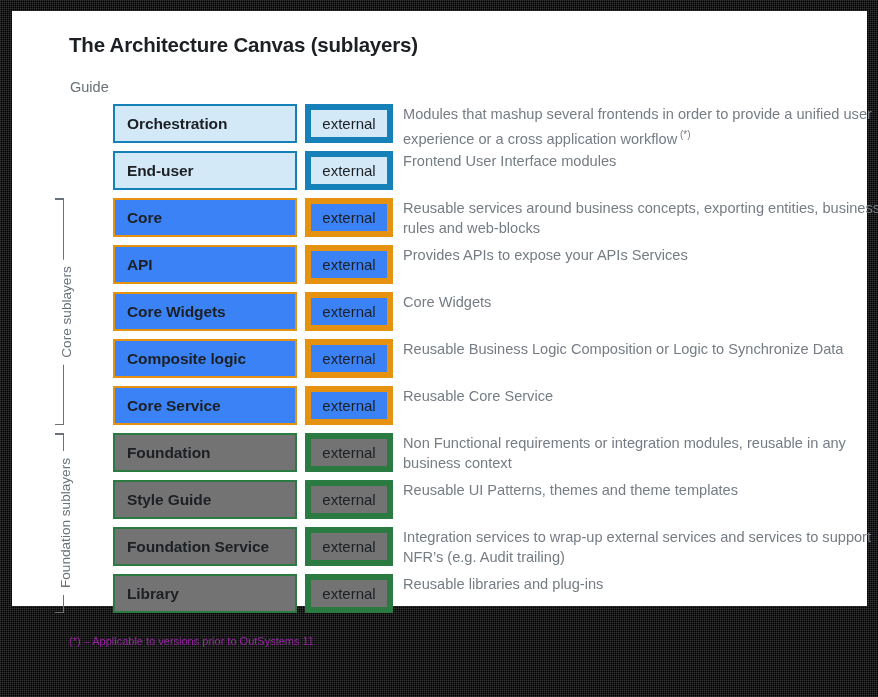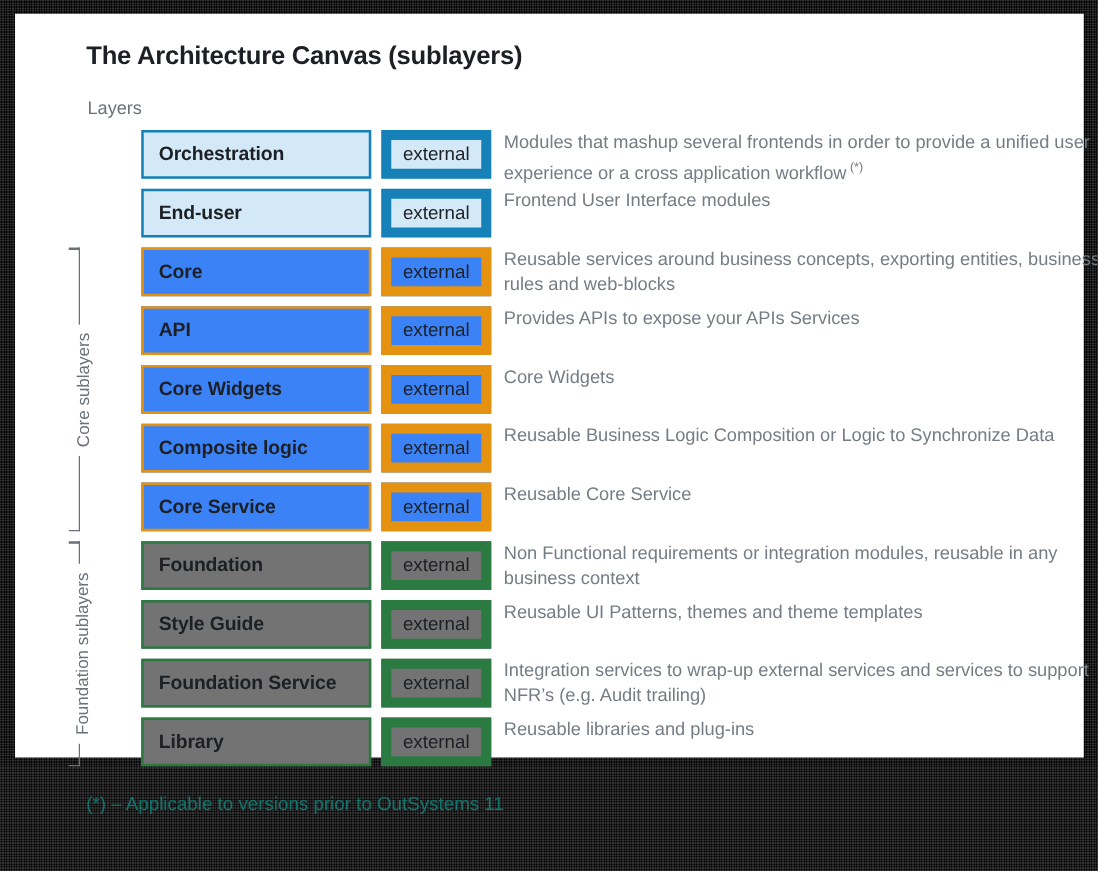--- a/index.html
+++ b/index.html
@@ -63,21 +63,21 @@
     font-size: 15.5px;
     font-weight: bold;
     color: #1c2024;
     letter-spacing: -0.1px;
     white-space: nowrap;
   }
   .ext-box {
     position: absolute;
     left: 250px; top: 0;
     width: 88px; height: 39px;
-    border: 8px solid #ec4899;
+    border: 6px solid #ec4899;
     display: flex; align-items: center; justify-content: center;
     font-size: 15px;
     color: #1c2024;
     white-space: nowrap;
   }
   .desc {
     position: absolute;
     left: 348px; top: 1px;
     width: 500px;
     font-size: 14.6px;
@@ -90,22 +90,22 @@
   }
 
   
   .t-blue  .layer-box, .t-blue  .ext-box { background: #d4e9f7; border-color: #1581b8; }
   .t-orange .layer-box, .t-orange .ext-box { background: #3b82f6; border-color: #e4920f; }
   .t-green .layer-box, .t-green .ext-box { background: #737373; border-color: #2b7a42; }
 
   .footnote {
     position: absolute;
     left: 57px; top: 624px;
-    font-size: 15px;
-    color: #0f766e;
+    font-size: 11px;
+    color: #a21caf;
     white-space: nowrap;
   }
 
   
   .bracket {
     position: absolute;
     width: 44px;
   }
   .bracket .bline {
     position: absolute;
@@ -136,21 +136,21 @@
 </style>
 </head>
 <body>
 
 <div id="root">
   <div class="frame-noise"></div>
 
   <div class="card">
 
     <div class="title">The Architecture Canvas (sublayers)</div>
-    <div class="layers-label">Layers</div>
+    <div class="layers-label">Guide</div>
 
     <div class="rows" id="rows-container">
         <div class="row t-blue">
           <div class="layer-box">Orchestration</div>
           <div class="ext-box">external</div>
           <div class="desc">Modules that mashup several frontends in order to provide a unified user experience or a cross application workflow<sup> (*)</sup></div>
         </div>
         <div class="row t-blue">
           <div class="layer-box">End-user</div>
           <div class="ext-box">external</div>

